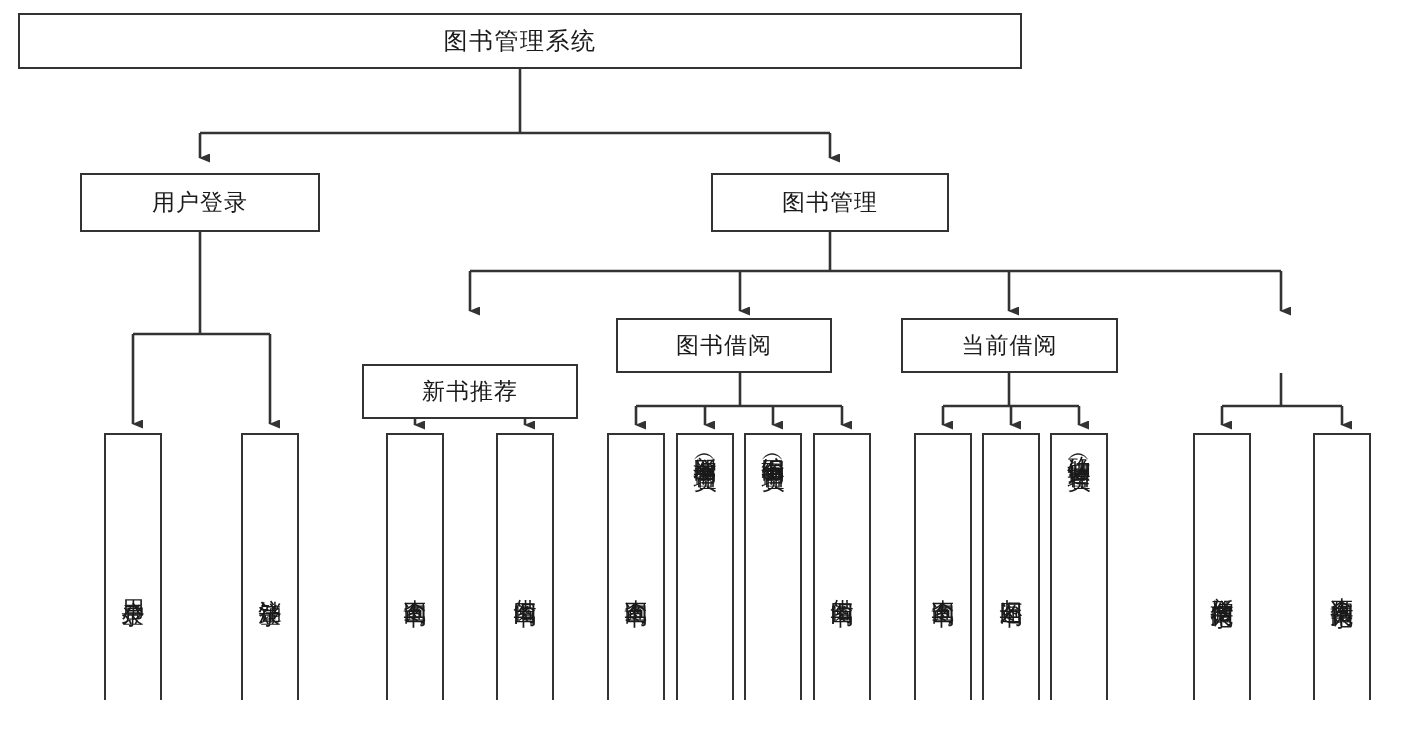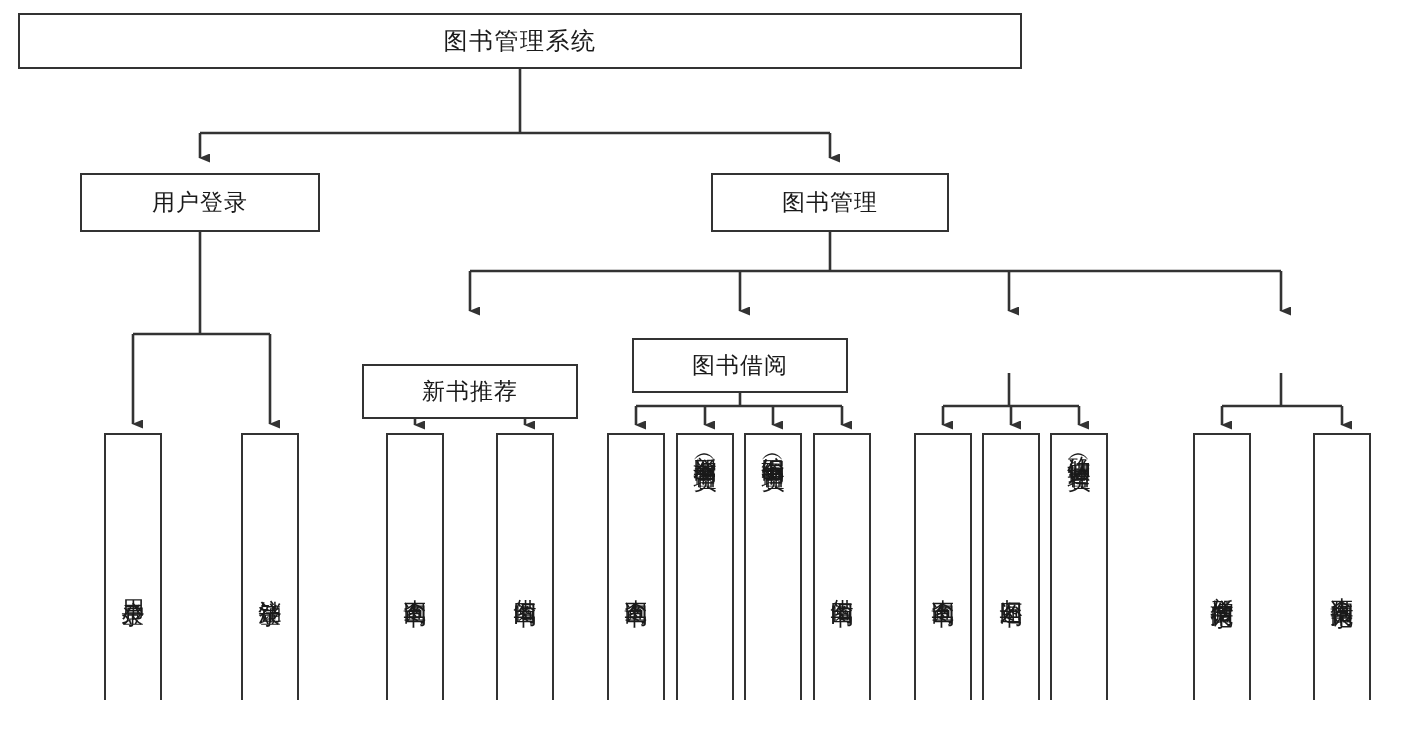--- a/index.html
+++ b/index.html
@@ -138,22 +138,25 @@
   <div class="node node-h" style="left:80px; top:173px; width:240px; height:59px;">
     <span>用户登录</span>
   </div>
   <div class="node node-h" style="left:711px; top:173px; width:238px; height:59px;align-items:center;">
     <span>图书管理</span>
   </div>
 
   <div class="node node-h" style="left:362px; top:318px; width:216px; height:55px;margin-top:46px;">
     <span>新书推荐</span>
   </div>
-  <div class="node node-h" style="left:632px; top:318px; width:216px; height:55px;margin-top:20px;">
+  <div class="node node-h" style="left:616px; top:318px; width:216px; height:55px;">
     <span>图书借阅</span>
+  </div>
+  <div class="node node-h" style="left:901px; top:318px; width:217px; height:55px;">
+    <span>当前借阅</span>
   </div>
 
   <div class="node node-leaf" style="left:104px; top:433px; width:58px; height:303px;">
     <span class="leaf-text">用户登录</span>
   </div>
   <div class="node node-leaf" style="left:241px; top:433px; width:58px; height:303px;">
     <span class="leaf-text">注销登录</span>
   </div>
 
   <div class="node node-leaf" style="left:386px; top:433px; width:58px; height:303px;">

